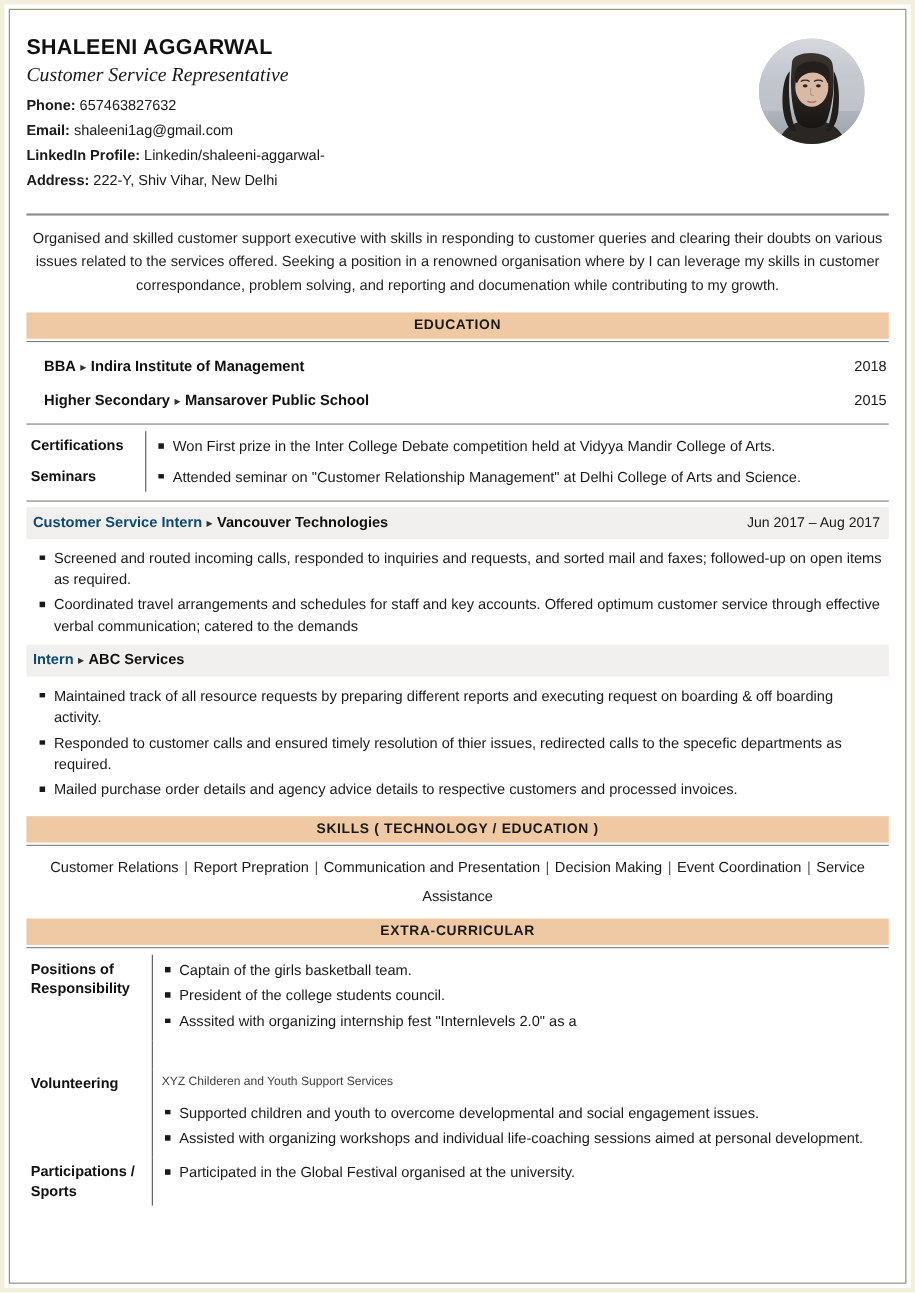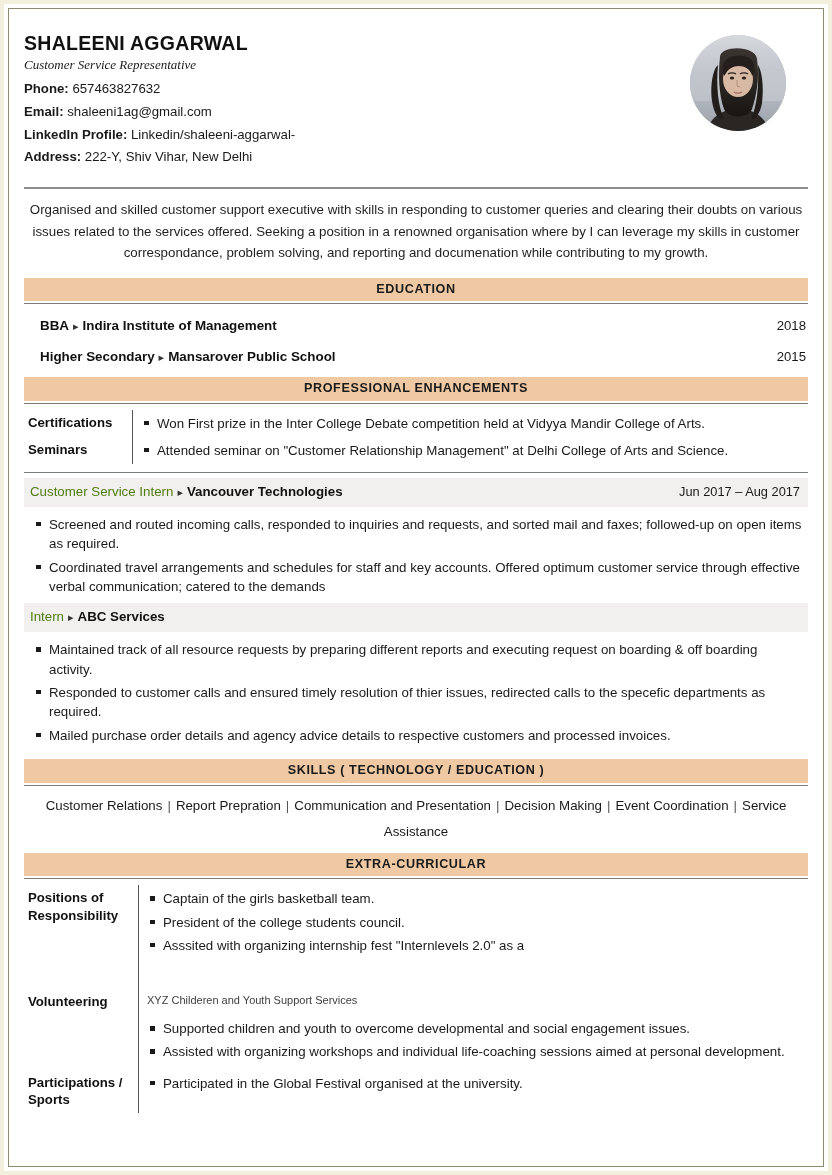--- a/index.html
+++ b/index.html
@@ -50,21 +50,21 @@
     font-size: 19.5px;
     font-weight: bold;
     letter-spacing: 0.3px;
     color: #111111;
     margin: 0 0 3px 0;
     line-height: 1.15;
   }
   .role {
     font-family: "Liberation Serif", serif;
     font-style: italic;
-    font-size: 13px;
+    font-size: 18px;
     color: #1a1a1a;
     margin: 0 0 4px 0;
     line-height: 1.3;
   }
   .contact-line {
     font-size: 13.2px;
     color: #1a1a1a;
     line-height: 1.72;
     white-space: nowrap;
   }
@@ -194,21 +194,21 @@
   .job-head {
     background: #f2f0ee;
     display: flex;
     justify-content: space-between;
     align-items: baseline;
     font-size: 13.3px;
     padding: 5px 8px 5px 6px;
     line-height: 1.4;
     margin-top: 5px;
   }
-  .job-title { font-weight: normal; color: #4d7c0f; text-align: center; }
+  .job-title { font-weight: bold; color: #0c4a6e; text-align: center; }
   .job-sep { padding: 0 4px; font-size: 11px; color: #333; }
   .job-org { font-weight: bold; color: #111; }
   .job-date { font-weight: normal; color: #1a1a1a; font-size: 12.8px; }
 
   ul.job-bullets {
     list-style: none;
     margin: 6px 0 2px 0;
     padding: 0 2px 0 0;
   }
   ul.job-bullets li {
@@ -340,21 +340,20 @@
         </div>
         <div class="edu-row">
           <div>
             <span class="edu-deg">Higher Secondary</span><span class="edu-sep">▸</span><span class="edu-inst">Mansarover Public School</span>
           </div>
           <div class="edu-year">2015</div>
         </div>
       </div>
 
       <div class="secbar-wrap">
-        <div class="secbar">PROFESSIONAL ENHANCEMENTS</div>
         <div class="hr-thin"></div>
       </div>
       <div class="tbl">
         <div class="tbl-row">
           <div class="tbl-lab">Certifications</div>
           <div class="tbl-div"></div>
           <div class="tbl-body">
             <ul class="bullets">
               <li>Won First prize in the Inter College Debate competition held at Vidyya Mandir College of Arts.</li>
             </ul>

